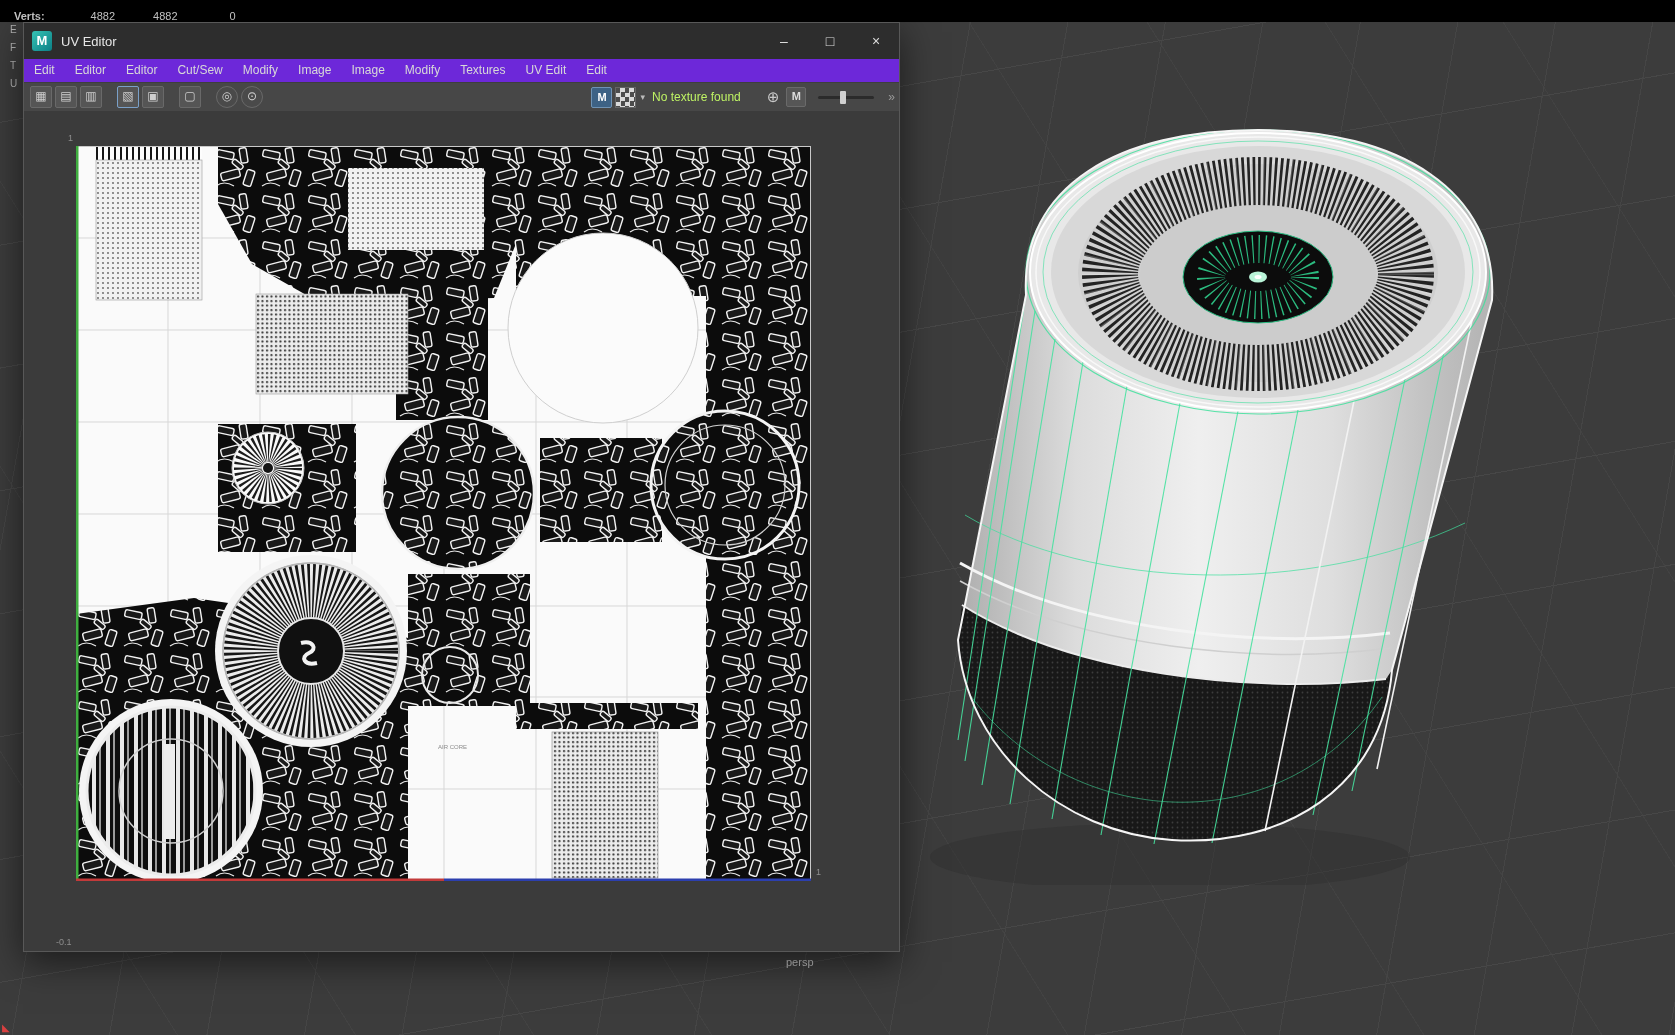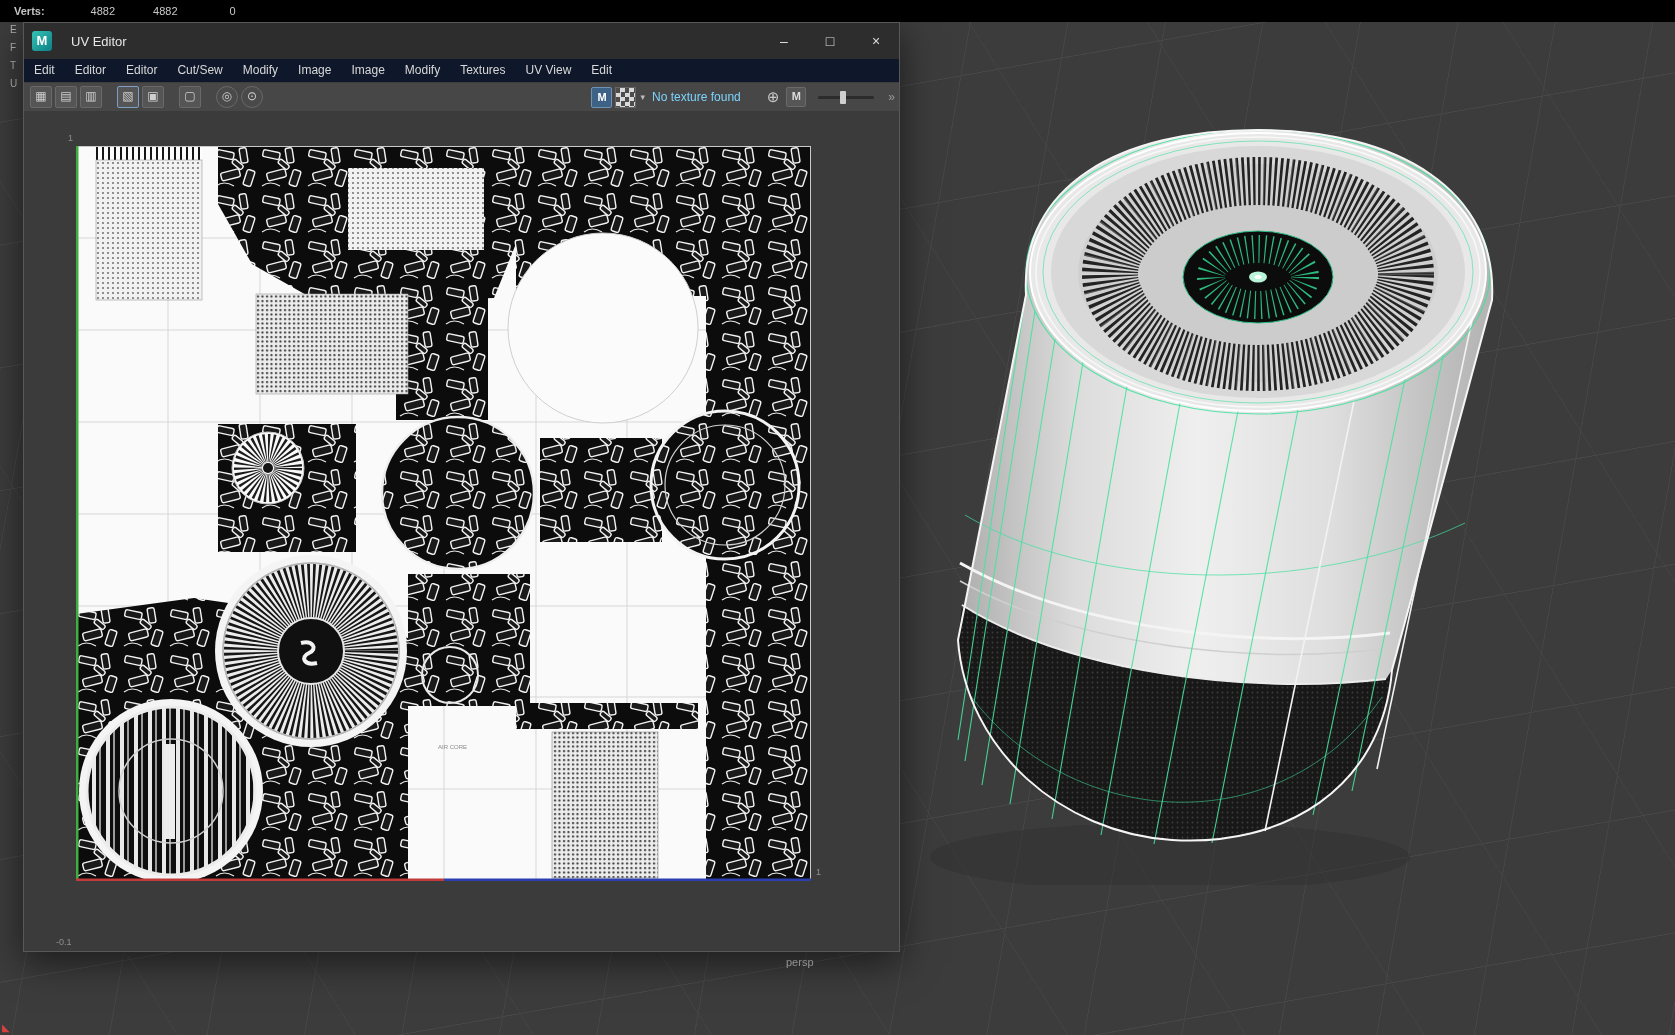--- a/index.html
+++ b/index.html
@@ -8,58 +8,58 @@
 
   
   .bg-grid{position:absolute;inset:0;
     background-image:
       repeating-linear-gradient(100deg,transparent 0 95px,#454545 95px 96px),
       repeating-linear-gradient(170deg,transparent 0 120px,#474747 120px 121px),
       repeating-linear-gradient(58deg,transparent 0 150px,#424242 150px 151px);}
 
   
   .hud-bar{position:absolute;top:0;left:0;right:0;height:22px;background:#000;
-    color:#d8d8d8;font-size:11px;display:flex;align-items:center;z-index:5}
+    color:#d8d8d8;font-size:11px;display:flex;align-items:flex-end;z-index:5}
   .hud-bar .lab{margin-left:14px;font-weight:bold;color:#cccccc}
   .hud-bar .v1{margin-left:46px}.hud-bar .v2{margin-left:38px}.hud-bar .v3{margin-left:52px}
   .side-labels{position:absolute;left:10px;top:21px;color:#b5b5b5;font-size:10px;line-height:18px;z-index:1}
   .persp-label{position:absolute;left:786px;top:956px;color:#c2c2c2;font-size:11px;z-index:1}
   .axis-marker{position:absolute;left:2px;top:1022px;color:#d84040;font-size:10px;z-index:1}
 
   
   .model-svg{position:absolute;left:920px;top:85px;z-index:1}
 
   
   .window{position:absolute;left:23px;top:22px;width:875px;height:928px;background:#3b3b3b;
     border:1px solid #585858;box-shadow:0 10px 35px rgba(0,0,0,.55);z-index:10}
   .titlebar{height:36px;background:#2d2d2d;display:flex;align-items:center}
   .maya-icon{width:20px;height:20px;margin-left:8px;border-radius:3px;flex:0 0 auto;
     background:linear-gradient(135deg,#36c3b4,#0b7f86);color:#fff;font-weight:bold;
     font-size:13px;text-align:center;line-height:20px}
-  .title{color:#e6e6e6;font-size:13px;margin-left:19px}
+  .title{color:#e6e6e6;font-size:13px;margin-left:9px}
   .win-controls{margin-left:auto;display:flex;height:100%}
   .win-btn{width:46px;height:100%;display:flex;align-items:center;justify-content:center;
     color:#dcdcdc;font-size:14px}
-  .menubar{height:23px;background:#0f172a;display:flex;align-items:center;font-size:12px;
+  .menubar{height:23px;background:#6d28d9;display:flex;align-items:center;font-size:12px;
     color:#d8d8d8;border-bottom:1px solid #3e3e3e}
   .menu-item{padding:0 10px;line-height:23px}
   .toolbar{height:28px;background:#474747;display:flex;align-items:center;
     border-bottom:1px solid #333;padding:0 6px}
   .tb-icon{width:20px;height:20px;margin-right:3px;background:#555;border:1px solid #696969;
     border-radius:2px;color:#cfcfcf;font-size:12px;line-height:18px;text-align:center;flex:0 0 auto}
   .tb-icon.hl{border-color:#7aa0c8}
   .tb-icon.round{border-radius:50%;background:#4a4a4a}
   .tb-gap{width:12px;flex:0 0 auto}
   .tb-right{margin-left:auto;display:flex;align-items:center}
   .img-icon{width:19px;height:19px;background:#3d6285;border:1px solid #6f93b5;border-radius:2px;
     color:#fff;font-size:11px;font-weight:bold;text-align:center;line-height:18px}
   .checker-icon{width:19px;height:19px;margin-left:3px;border:1px solid #666;
     background:repeating-conic-gradient(#d9d9d9 0 25%,#4c4c4c 0 50%) 0 0/9px 9px}
   .caret{color:#bbb;font-size:9px;margin:0 7px 0 4px}
-  .tex-status{color:#7dd3fc;font-size:12px;margin-right:26px}
+  .tex-status{color:#bef264;font-size:12px;margin-right:26px}
   .globe-icon{color:#c9c9c9;font-size:15px;margin-right:7px}
   .mat-icon{width:18px;height:18px;background:#565656;border:1px solid #6a6a6a;border-radius:2px;
     color:#ddd;font-size:11px;font-weight:bold;text-align:center;line-height:17px;margin-right:12px}
   .slider{width:56px;height:3px;background:#2b2b2b;border-radius:2px;position:relative;margin-right:14px}
   .slider-handle{position:absolute;left:22px;top:-5px;width:6px;height:13px;background:#d0d0d0;border-radius:1px}
   .expand{color:#9a9a9a;font-size:12px;letter-spacing:-2px}
 
   .canvas-area{position:absolute;left:0;top:88px;right:0;bottom:0;background:#3b3b3b;overflow:hidden}
   .uv-svg{position:absolute;left:52px;top:35px}
   .tick{position:absolute;color:#8f8f8f;font-size:9px}
@@ -158,21 +158,21 @@
   <div class="menubar">
     <div class="menu-item">Edit</div>
     <div class="menu-item">Editor</div>
     <div class="menu-item">Editor</div>
     <div class="menu-item">Cut/Sew</div>
     <div class="menu-item">Modify</div>
     <div class="menu-item">Image</div>
     <div class="menu-item">Image</div>
     <div class="menu-item">Modify</div>
     <div class="menu-item">Textures</div>
-    <div class="menu-item">UV View</div>
+    <div class="menu-item">UV Edit</div>
     <div class="menu-item">Edit</div>
   </div>
 
   <div class="toolbar">
     <div class="tb-icon">▦</div>
     <div class="tb-icon">▤</div>
     <div class="tb-icon">▥</div>
     <div class="tb-gap"></div>
     <div class="tb-icon hl">▧</div>
     <div class="tb-icon">▣</div>

